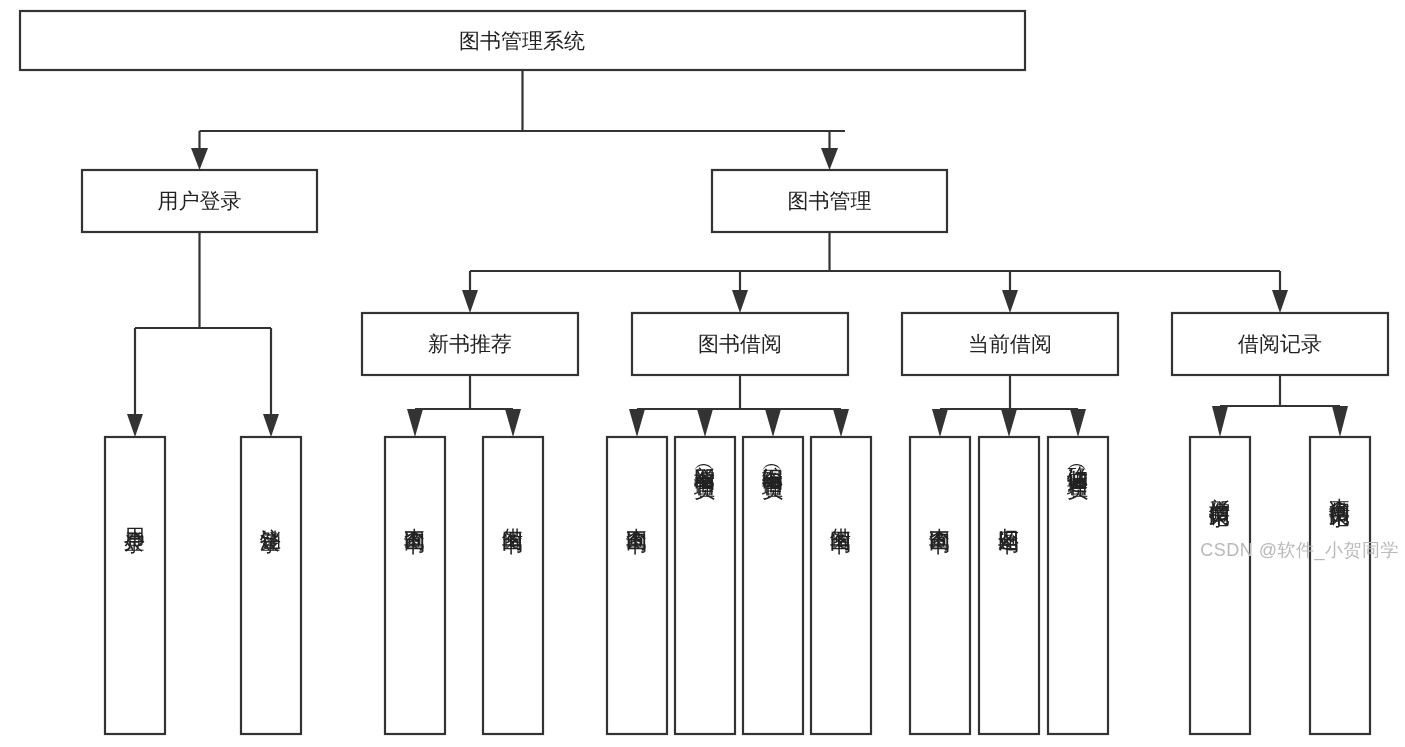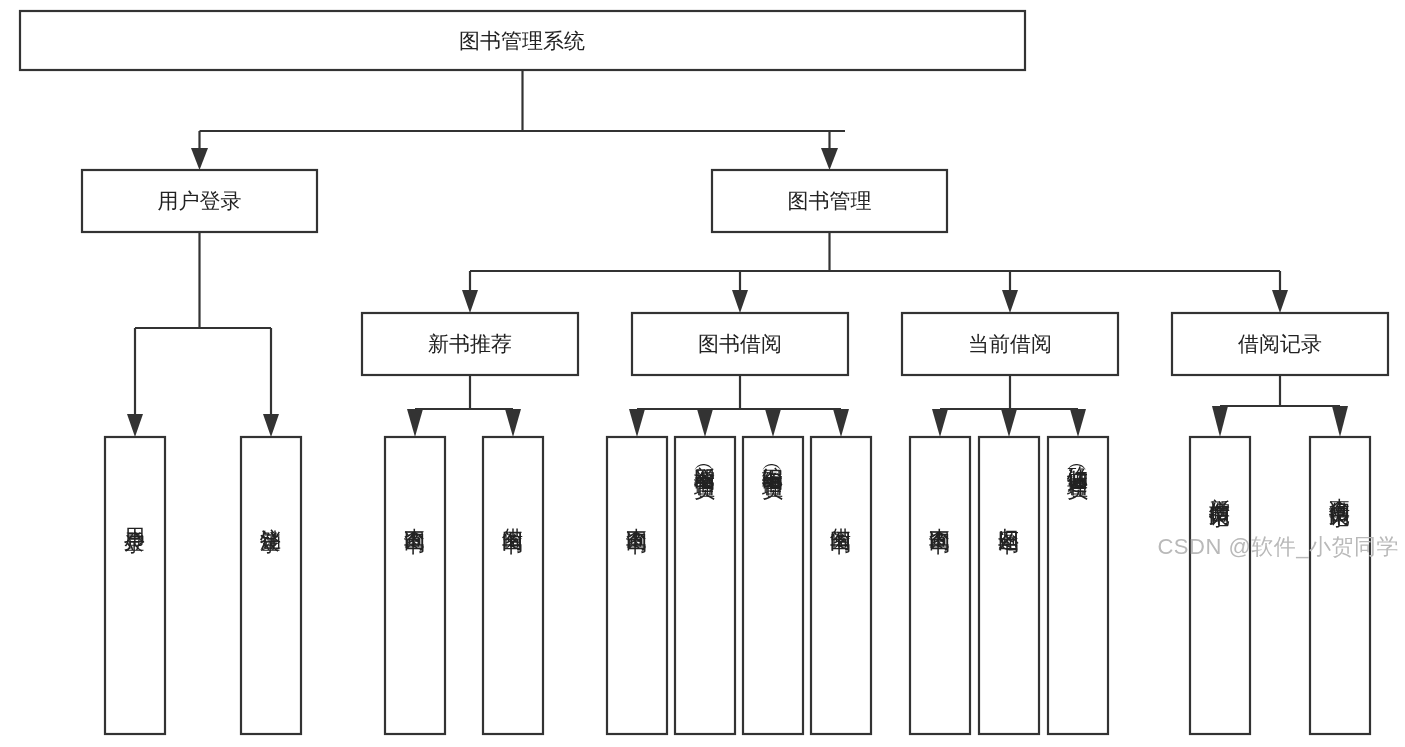--- a/index.html
+++ b/index.html
@@ -63,21 +63,21 @@
     line-height: 1.0;
     color: #222222;
     letter-spacing: 2px;
     white-space: nowrap;
   }
   .watermark {
     position: absolute;
     right: 6px;
     bottom: 4px;
     font-family: "Liberation Sans", "DejaVu Sans", sans-serif;
-    font-size: 22px;
+    font-size: 18px;
     color: #b9b9b9;
     letter-spacing: 0.5px;
     white-space: nowrap;
     user-select: none;
     margin-top: 32px;
   }
 </style>
 </head>
 <body>
 

